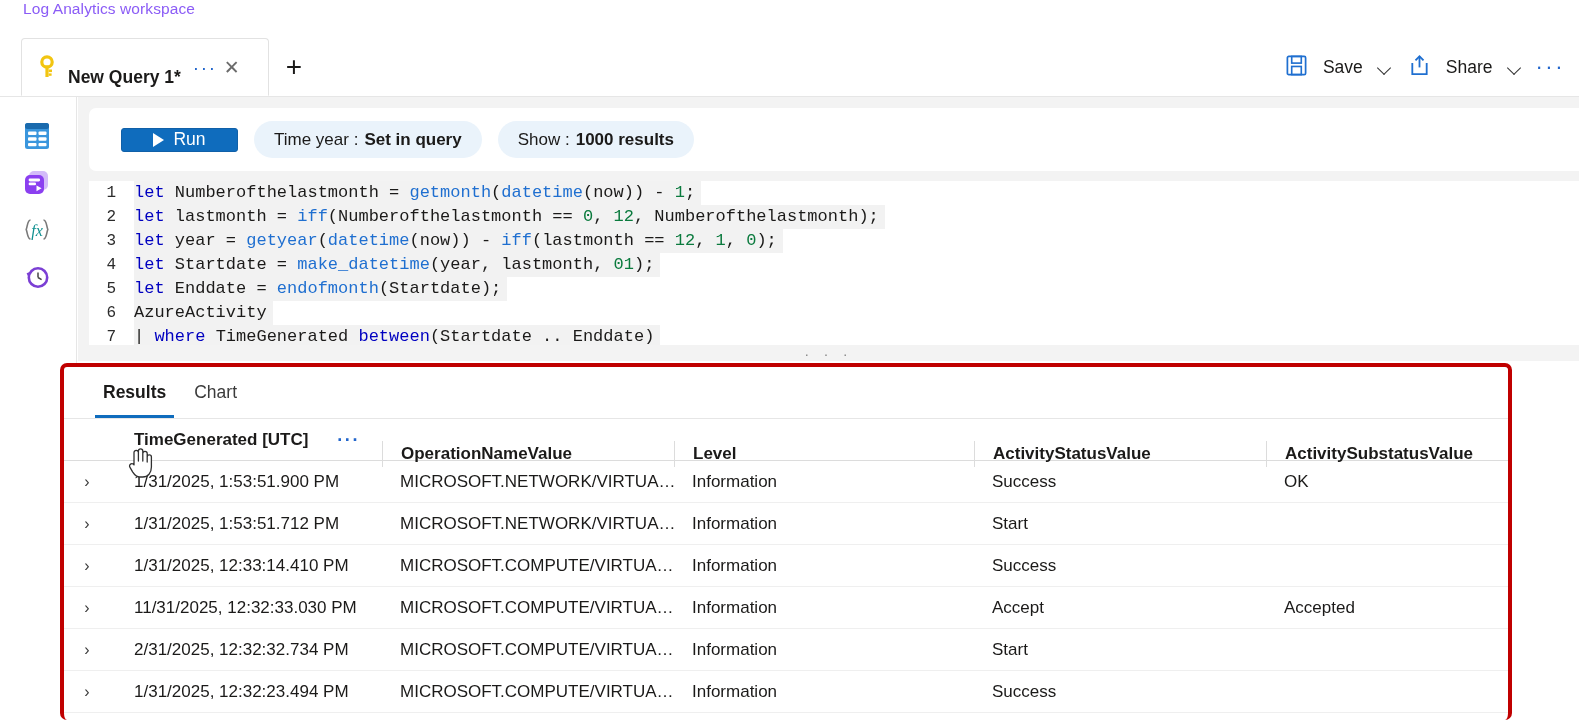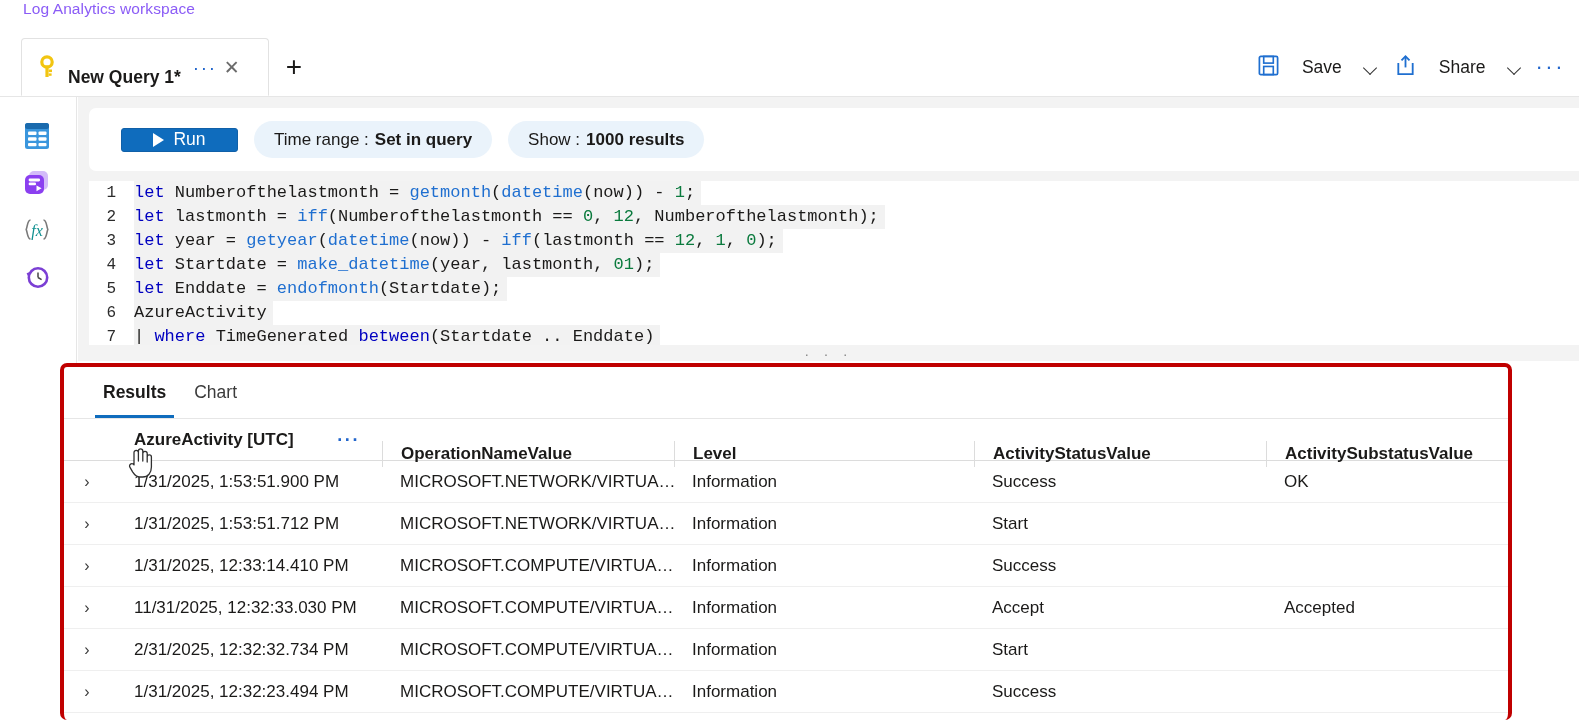--- a/index.html
+++ b/index.html
@@ -40,21 +40,21 @@
   .tab-dots { color:#2266cc; font-size: 19px; letter-spacing: 1.6px; line-height: 1; margin-right: 4px; cursor: pointer;}
   .tab-close { color:#6b6b6b; font-size: 19px; line-height: 1; cursor: pointer; padding: 0 3px; }
   .newtab {
     position: absolute; left: 278px; top: 14px; width: 32px; height: 32px;
     color: #1b1a19; font-size: 28px; line-height: 30px; text-align:center;
     font-weight: 300; cursor: pointer;
   }
 
   
   .toolbar-right { position: absolute; right: 0px; top: 0px; height: 58px; display:flex; align-items:center; }
-  .tbtn { display:flex; align-items:center; gap:22px; padding: 6px 8px; cursor:pointer; }
+  .tbtn { display:flex; align-items:center; gap:15px; padding: 6px 8px; cursor:pointer; }
   .tbtn .lbl { font-size: 17.5px; color:#1b1a19; }
   .chev { display:inline-block; width:14px; height:9px; position:relative; }
   .chev::before {
     content:""; position:absolute; left:1px; top:0px; width:9px; height:9px;
     border-right:1.6px solid #333; border-bottom:1.6px solid #333;
     transform: rotate(45deg);
   }
   .more-dots { color:#2266cc; font-size: 22px; letter-spacing: 2.5px; padding: 0 14px 0 6px; cursor:pointer; line-height:1; }
 
   
@@ -241,21 +241,21 @@
   </div>
 
   <div class="querypanel">
 
     <div class="qcard">
       <div class="runbtn">
         <span class="play"></span>
         <span>Run</span>
       </div>
       <div class="pill">
-        <span>Time range :</span>
+        <span>Time year :</span>
         <b>Set in query</b>
       </div>
       <div class="pill">
         <span>Show :</span>
         <b>1000 results</b>
       </div>
     </div>
 
     <div class="editor" id="editor">
         <div class="codeline"><span class="lnum">1</span><span class="codetxt"><span class="op"></span><span class="kw">let</span><span class="op"> </span><span class="op">Numberofthelastmonth</span><span class="op"> = </span><span class="fn">getmonth</span><span class="op">(</span><span class="fn">datetime</span><span class="op">(</span><span class="op">now</span><span class="op">)) - </span><span class="num">1</span><span class="op">;</span></span></div>
@@ -274,21 +274,21 @@
 
   <div class="resultsarea">
     <div class="restabs" id="restabs">
         <div class="rtab active">Results</div>
         <div class="rtab">Chart</div>
       </div>
     <div class="grid">
       <div class="ghead">
         <div class="c-exp"></div>
         <div class="c-time">
-          <span>AzureActivity [UTC]</span>
+          <span>TimeGenerated [UTC]</span>
           <span class="hdots">···</span>
         </div>
         <div class="c-op">OperationNameValue</div>
         <div class="c-lvl">Level</div>
         <div class="c-st">ActivityStatusValue</div>
         <div class="c-sub">ActivitySubstatusValue</div>
       </div>
       <div id="gridrows">
           <div class="grow">
             <div class="c-exp">›</div>

